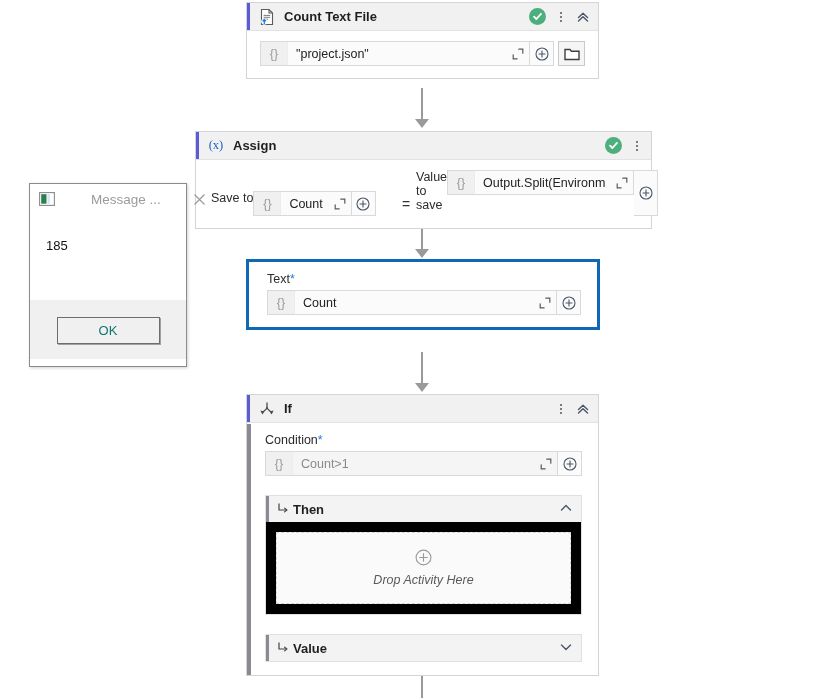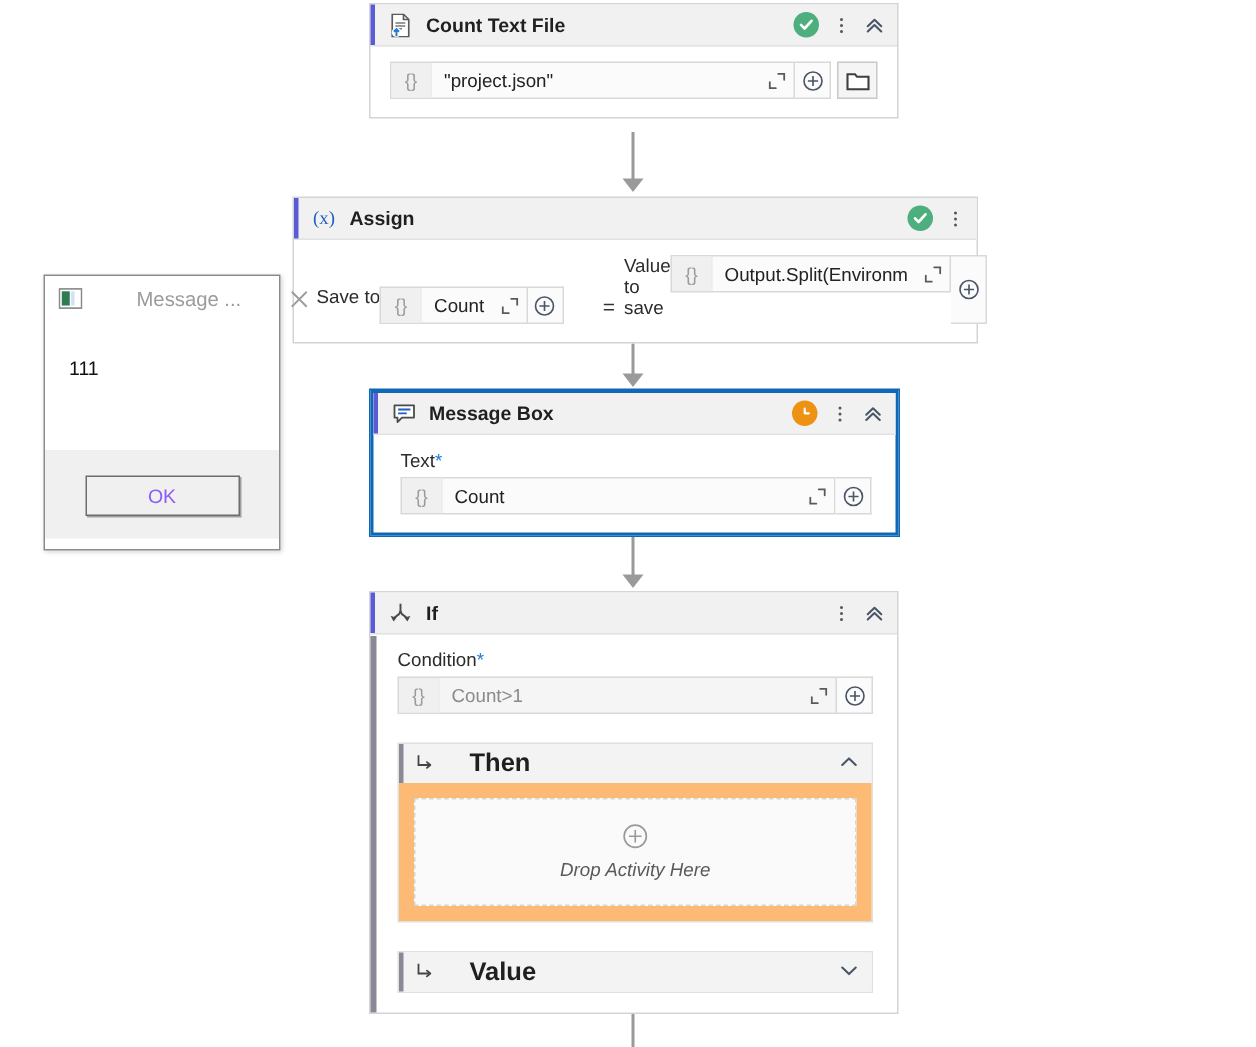--- a/index.html
+++ b/index.html
@@ -201,27 +201,27 @@
   .branch-header {
     height: 26px;
     background: #f3f3f3;
     border-left: 3px solid #8a8a96;
     display: flex;
     align-items: center;
     padding: 0 8px 0 8px;
     box-sizing: border-box;
   }
   .branch-title {
-    font-size: 17px;
+    font-size: 13px;
     font-weight: bold;
     color: #1f1f1f;
-    margin-left: 24px;
+    margin-left: 4px;
   }
   .branch-arrow { color: #555; font-size: 12px; line-height: 1; }
-  .branch-body { padding: 10px; background: #fdba74; }
+  .branch-body { padding: 10px; background: #000000; }
   .dropzone {
     border: 1px dashed #d5d5d5;
     background: #fafafa;
     height: 72px;
     display: flex;
     flex-direction: column;
     align-items: center;
     justify-content: center;
     gap: 4px;
     box-sizing: border-box;
@@ -290,21 +290,21 @@
     justify-content: center;
     box-sizing: border-box;
   }
   .dlg-ok {
     width: 103px;
     height: 27px;
     background: #f0f0f0;
     border: 1px solid #6d6d6d;
     box-shadow: 1px 1px 0 #a0a0a0;
     font-size: 13px;
-    color: #8b5cf6;
+    color: #0f766e;
     font-family: "Liberation Sans", sans-serif;
     display: flex; align-items: center; justify-content: center;
     box-sizing: border-box;
   }
 </style>
 </head>
 <body>
 
 <div id="canvas">
 
@@ -441,47 +441,20 @@
                 <path d="M7 3.6 V10.4 M3.6 7 H10.4" stroke="#4a5668" stroke-width="1.1"></path>
               </svg>
             </div>
           </div>
         </div>
       </div>
     </div>
   </div>
 
   <div class="card selected" style="left:247px; top:260px; width:352px;">
-    <div class="card-header">
-      <div class="accent"></div>
-      <div class="hdr-icon">
-        <svg width="15" height="14" viewBox="0 0 15 14">
-          <path d="M1 1.2 H14 V9.4 H6 L3 12.4 V9.4 H1 Z" fill="#ffffff" stroke="#4a4a4a" stroke-width="1.2" stroke-linejoin="round"></path>
-          <path d="M3.4 4 H11.6 M3.4 6.6 H9.2" stroke="#1f5fbf" stroke-width="1.2"></path>
-        </svg>
-      </div>
-      <div class="card-title">Message Box</div>
-      <div class="hdr-spacer"></div>
-      <div class="status-run">
-        <svg width="11" height="11" viewBox="0 0 11 11">
-          <path d="M5.5 2.4 V5.5 H8.2" fill="none" stroke="#ffffff" stroke-width="1.5" stroke-linecap="round" stroke-linejoin="round"></path>
-        </svg>
-      </div>
-      <div class="kebab">
-          <i></i>
-          <i></i>
-          <i></i>
-        </div>
-      <div class="chev">
-        <svg width="14" height="14" viewBox="0 0 14 14">
-          <path d="M2.5 7.5 L7 3.2 L11.5 7.5" fill="none" stroke="#4a5668" stroke-width="1.4" stroke-linecap="round" stroke-linejoin="round"></path>
-          <path d="M2.5 11 L7 6.7 L11.5 11" fill="none" stroke="#4a5668" stroke-width="1.4" stroke-linecap="round" stroke-linejoin="round"></path>
-        </svg>
-      </div>
-    </div>
     <div class="card-body" style="padding-left:18px;padding-right:16px;">
       <div class="field-label">
         <span>Text</span><span class="req">*</span>
       </div>
       <div class="input-row">
         <div class="expr-box">
           <span class="braces">{}</span>
           <span class="expr-val">Count</span>
           <span class="expand-btn">
             <svg width="12" height="12" viewBox="0 0 12 12">
@@ -609,20 +582,20 @@
         </svg>
       </span>
       <span class="dlg-title-text">Message ...</span>
       <span class="dlg-close">
         <svg width="13" height="13" viewBox="0 0 13 13">
           <path d="M1.5 1.5 L11.5 11.5 M11.5 1.5 L1.5 11.5" stroke="#9b9b9b" stroke-width="1.2"></path>
         </svg>
       </span>
     </div>
     <div class="dlg-content">
-      <div class="dlg-msg">111</div>
+      <div class="dlg-msg">185</div>
     </div>
     <div class="dlg-footer">
       <div class="dlg-ok">OK</div>
     </div>
   </div>
 
 </div>
 
 </body></html>

